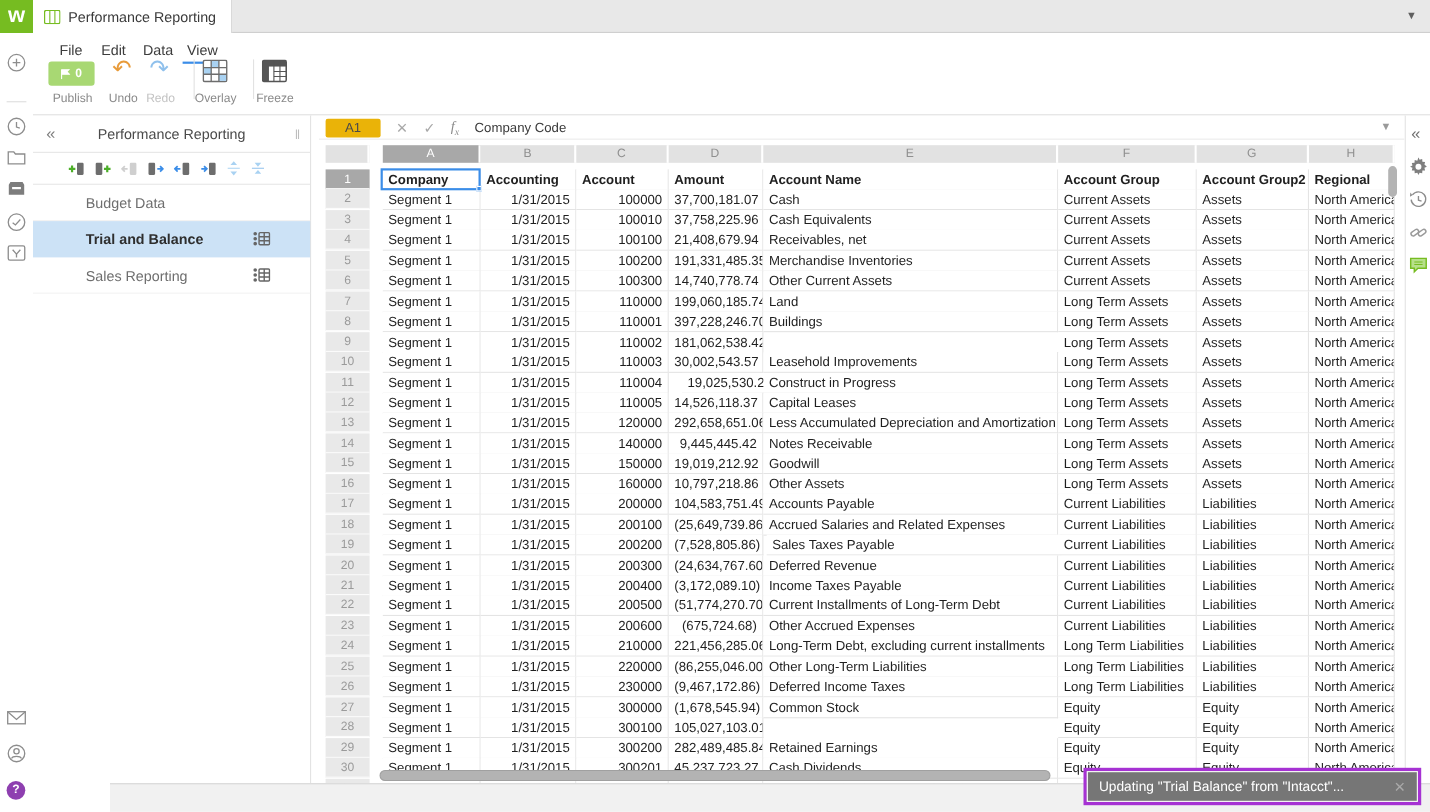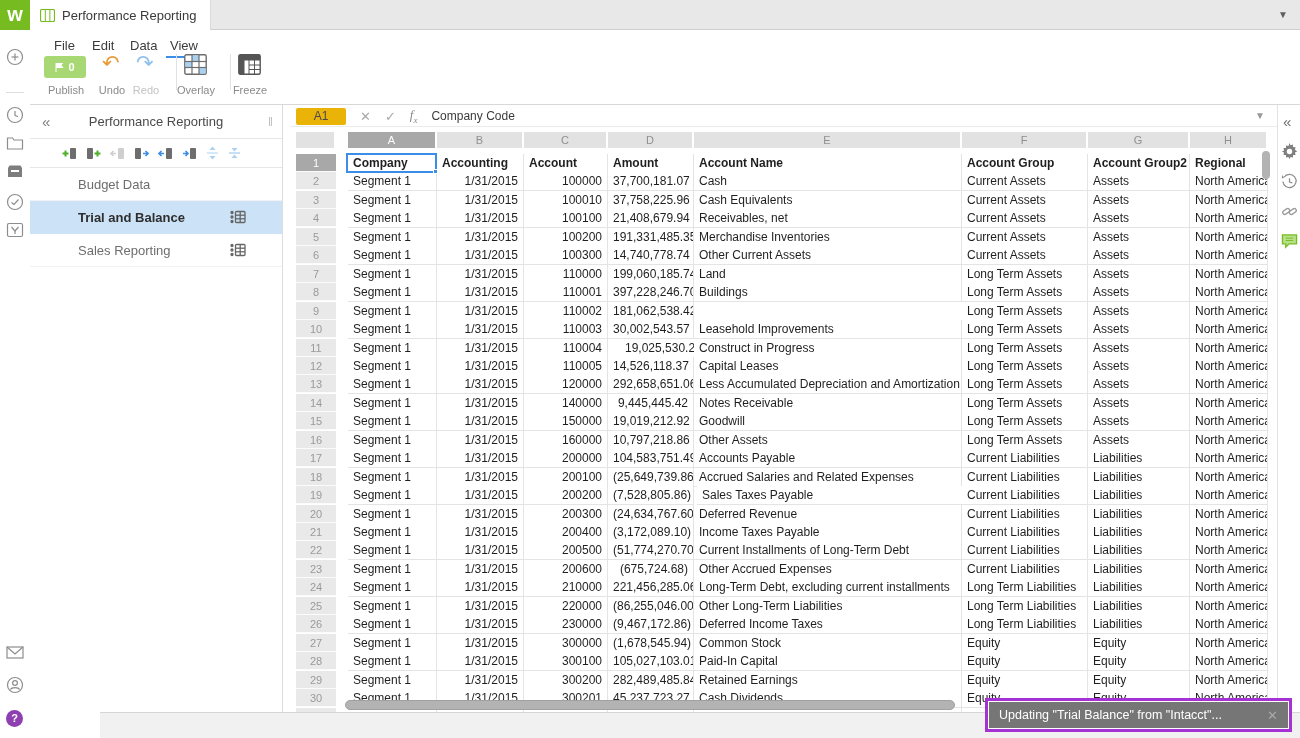--- a/index.html
+++ b/index.html
@@ -615,21 +615,20 @@
         <div class="g-cell" style="left: 672px; width: 126px;">Equity</div>
         <div class="g-cell" style="left: 798px; width: 102px;">Equity</div>
         <div class="g-cell" style="left: 900px; width: 78px;">North America</div>
       </div>
       <div class="g-row" style="top: 498.15px;">
         <div class="row-num">28</div>
         <div class="g-cell" style="left: 58px; width: 89px;">Segment 1</div>
         <div class="g-cell num" style="left: 147px; width: 87px;">1/31/2015</div>
         <div class="g-cell num" style="left: 234px; width: 84px;">300100</div>
         <div class="g-cell num" style="left: 318px; width: 86px;">105,027,103.01)</div>
-        <div class="g-cell" style="left: 404px; width: 268px;">Paid-In Capital</div>
         <div class="g-cell" style="left: 672px; width: 126px;">Equity</div>
         <div class="g-cell" style="left: 798px; width: 102px;">Equity</div>
         <div class="g-cell" style="left: 900px; width: 78px;">North America</div>
       </div>
       <div class="g-row" style="top: 516.6px;">
         <div class="row-num">29</div>
         <div class="g-cell" style="left: 58px; width: 89px;">Segment 1</div>
         <div class="g-cell num" style="left: 147px; width: 87px;">1/31/2015</div>
         <div class="g-cell num" style="left: 234px; width: 84px;">300200</div>
         <div class="g-cell num" style="left: 318px; width: 86px;">282,489,485.84)</div>

